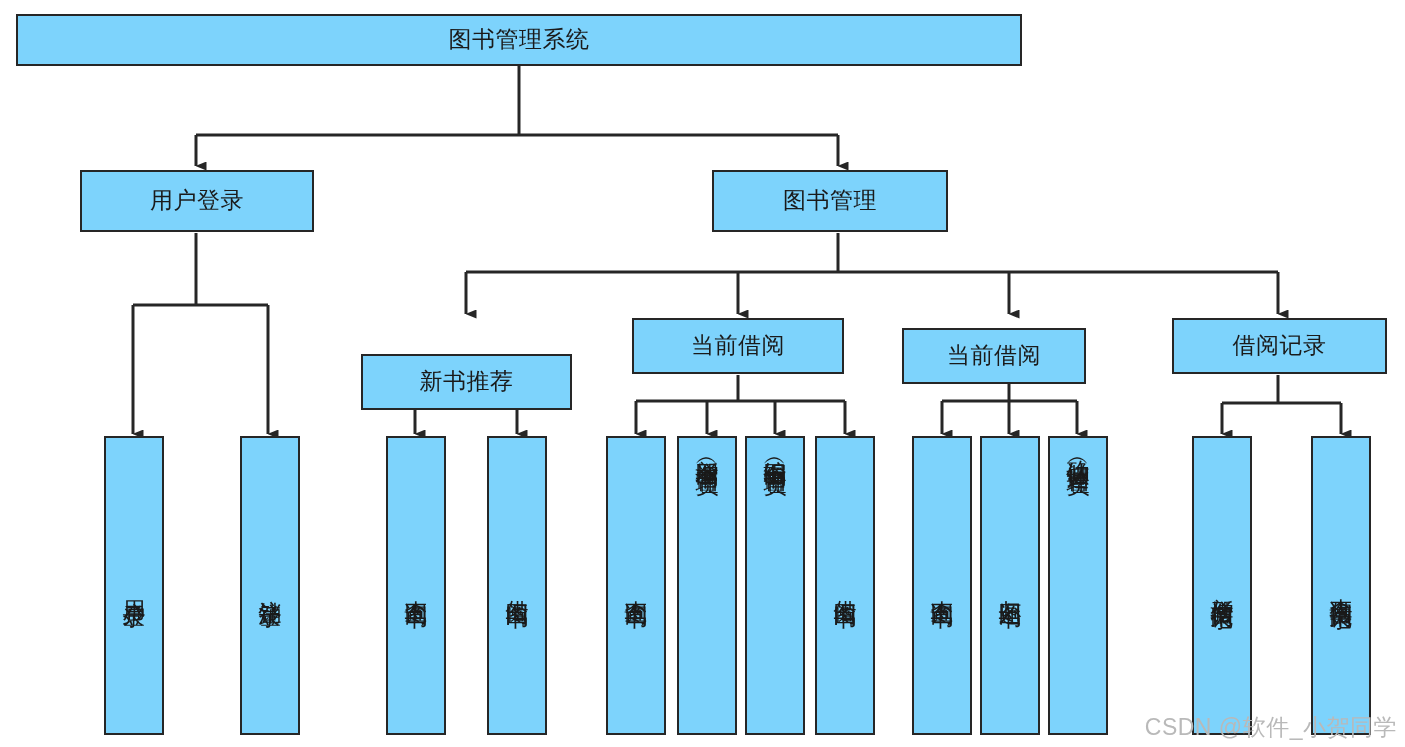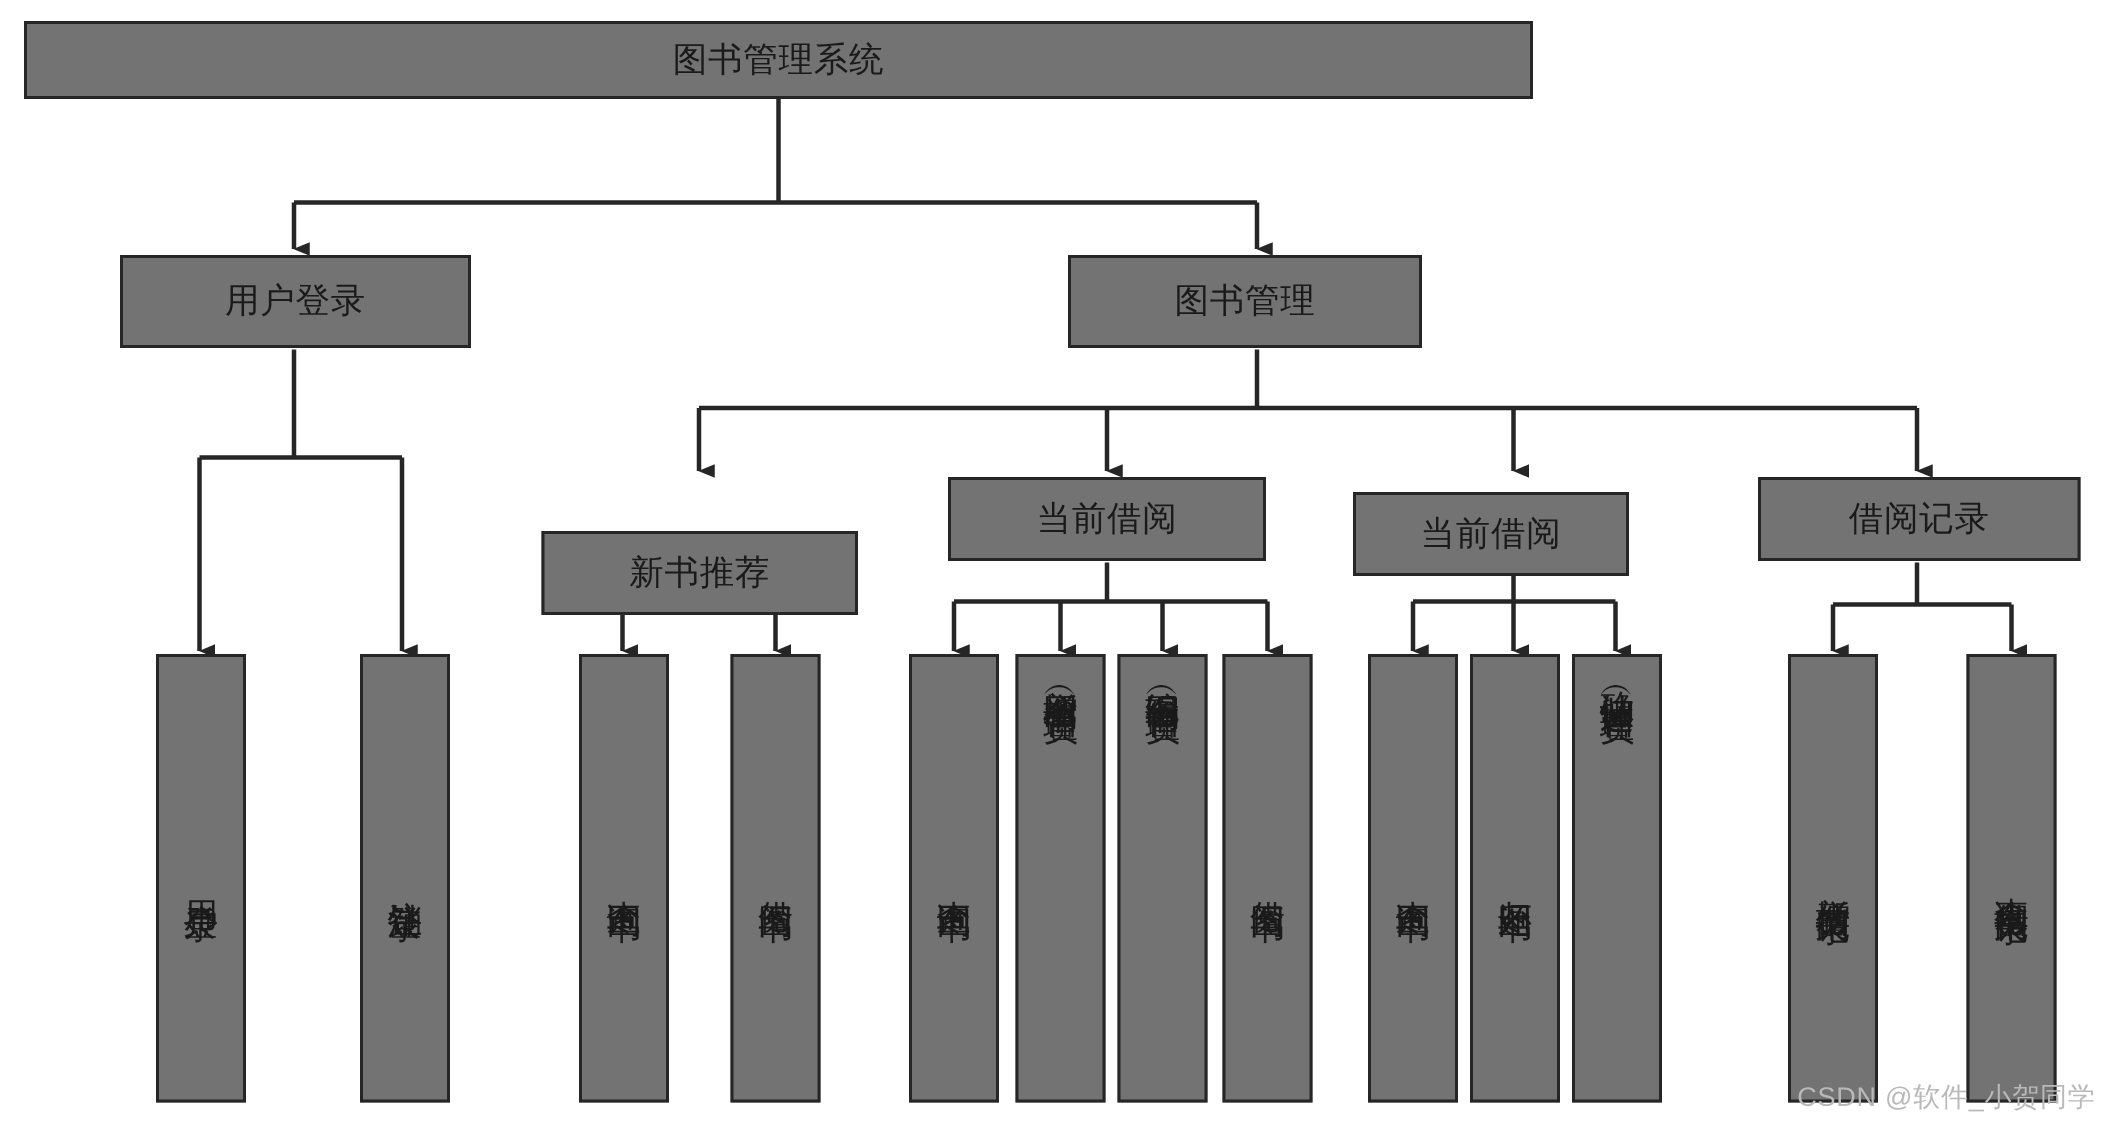--- a/index.html
+++ b/index.html
@@ -23,21 +23,21 @@
     left: 0;
     top: 0;
     width: 1405px;
     height: 747px;
     pointer-events: none;
   }
   .node {
     position: absolute;
     box-sizing: border-box;
     border: 2.5px solid #262626;
-    background: #737373;
+    background: #7dd3fc;
     color: #1a1a1a;
     display: flex;
     align-items: center;
     justify-content: center;
     line-height: 1.18;
   }
   .node.h {
     font-size: 23px;
     letter-spacing: 0.5px;
   }
@@ -54,21 +54,21 @@
     justify-content: flex-start;
   }
   .label {
     display: block;
     white-space: pre-line;
   }
   #watermark {
     position: absolute;
     right: 8px;
     bottom: 4px;
-    font-size: 18px;
+    font-size: 23px;
     color: #b9b9b9;
     letter-spacing: 0.5px;
     white-space: nowrap;
   }
 </style>
 </head>
 <body>
 
 <div id="canvas">
 

